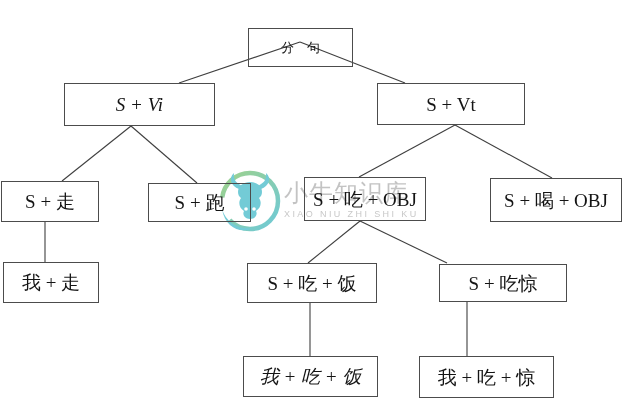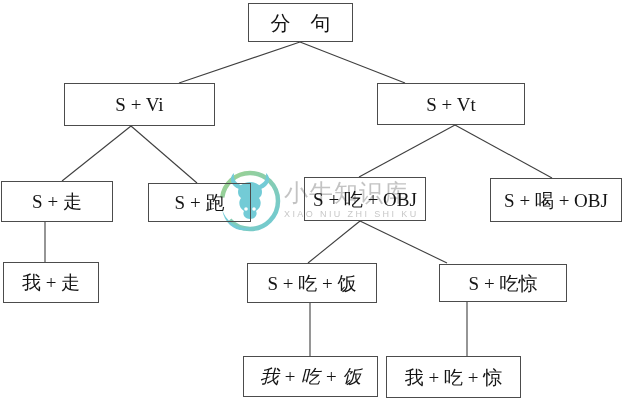--- a/index.html
+++ b/index.html
@@ -29,21 +29,21 @@
   #edges{position:absolute;inset:0;z-index:2;}
   .node{
     position:absolute;z-index:3;
     border:1px solid #4c4c4c;
     background:transparent;
     display:flex;align-items:center;justify-content:center;
     font-size:19px;color:#141414;
     white-space:pre;line-height:1;
     box-sizing:border-box;
   }
-  .node.root{font-size:20px;}
+  .node.root{font-size:13px;margin-top:25px;}
 </style>
 </head>
 <body>
 
 <div id="stage">
 
   <div id="watermark">
     <svg class="wm-logo" viewBox="0 0 72 72">
       <defs>
         <linearGradient id="lg" x1="0" y1="0" x2="1" y2="1">
@@ -74,35 +74,35 @@
       <line x1="455" y1="125" x2="552" y2="178"></line>
       <line x1="360" y1="221" x2="308" y2="263"></line>
       <line x1="360" y1="221" x2="447" y2="263"></line>
       <line x1="310" y1="303" x2="310" y2="356"></line>
       <line x1="467" y1="302" x2="467" y2="356"></line>
     </g>
   </svg>
 
   <div class="node root" style="left:248px;top:3px;width:105px;height:39px;">分　句</div>
 
-  <div class="node" style="left:64px;top:83px;width:151px;height:43px;">S + Vi</div>
+  <div class="node" style="left:64px;top:83px;width:151px;height:43px;font-style:italic;">S + Vi</div>
 
   <div class="node" style="left:377px;top:83px;width:148px;height:42px;">S + Vt</div>
 
-  <div class="node" style="left:1px;top:181px;width:112px;height:41px;">S + 走</div>
+  <div class="node" style="left:1px;top:181px;width:98px;height:41px;">S + 走</div>
 
   <div class="node" style="left:148px;top:183px;width:103px;height:39px;">S + 跑</div>
 
   <div class="node" style="left:304px;top:177px;width:122px;height:44px;">S + 吃 + OBJ</div>
 
   <div class="node" style="left:490px;top:178px;width:132px;height:44px;">S + 喝 + OBJ</div>
 
   <div class="node" style="left:3px;top:262px;width:96px;height:41px;">我 + 走</div>
 
   <div class="node" style="left:247px;top:263px;width:130px;height:40px;">S + 吃 + 饭</div>
 
   <div class="node" style="left:400px;top:264px;width:128px;height:38px;margin-left:39px;">S + 吃惊</div>
 
   <div class="node" style="left:243px;top:356px;width:135px;height:41px;font-style:italic;">我 + 吃 + 饭</div>
 
-  <div class="node" style="left:386px;top:356px;width:135px;height:42px;">我 + 吃 + 惊</div>
+  <div class="node" style="left:419px;top:356px;width:135px;height:42px;">我 + 吃 + 惊</div>
 
 </div>
 
 </body></html>

